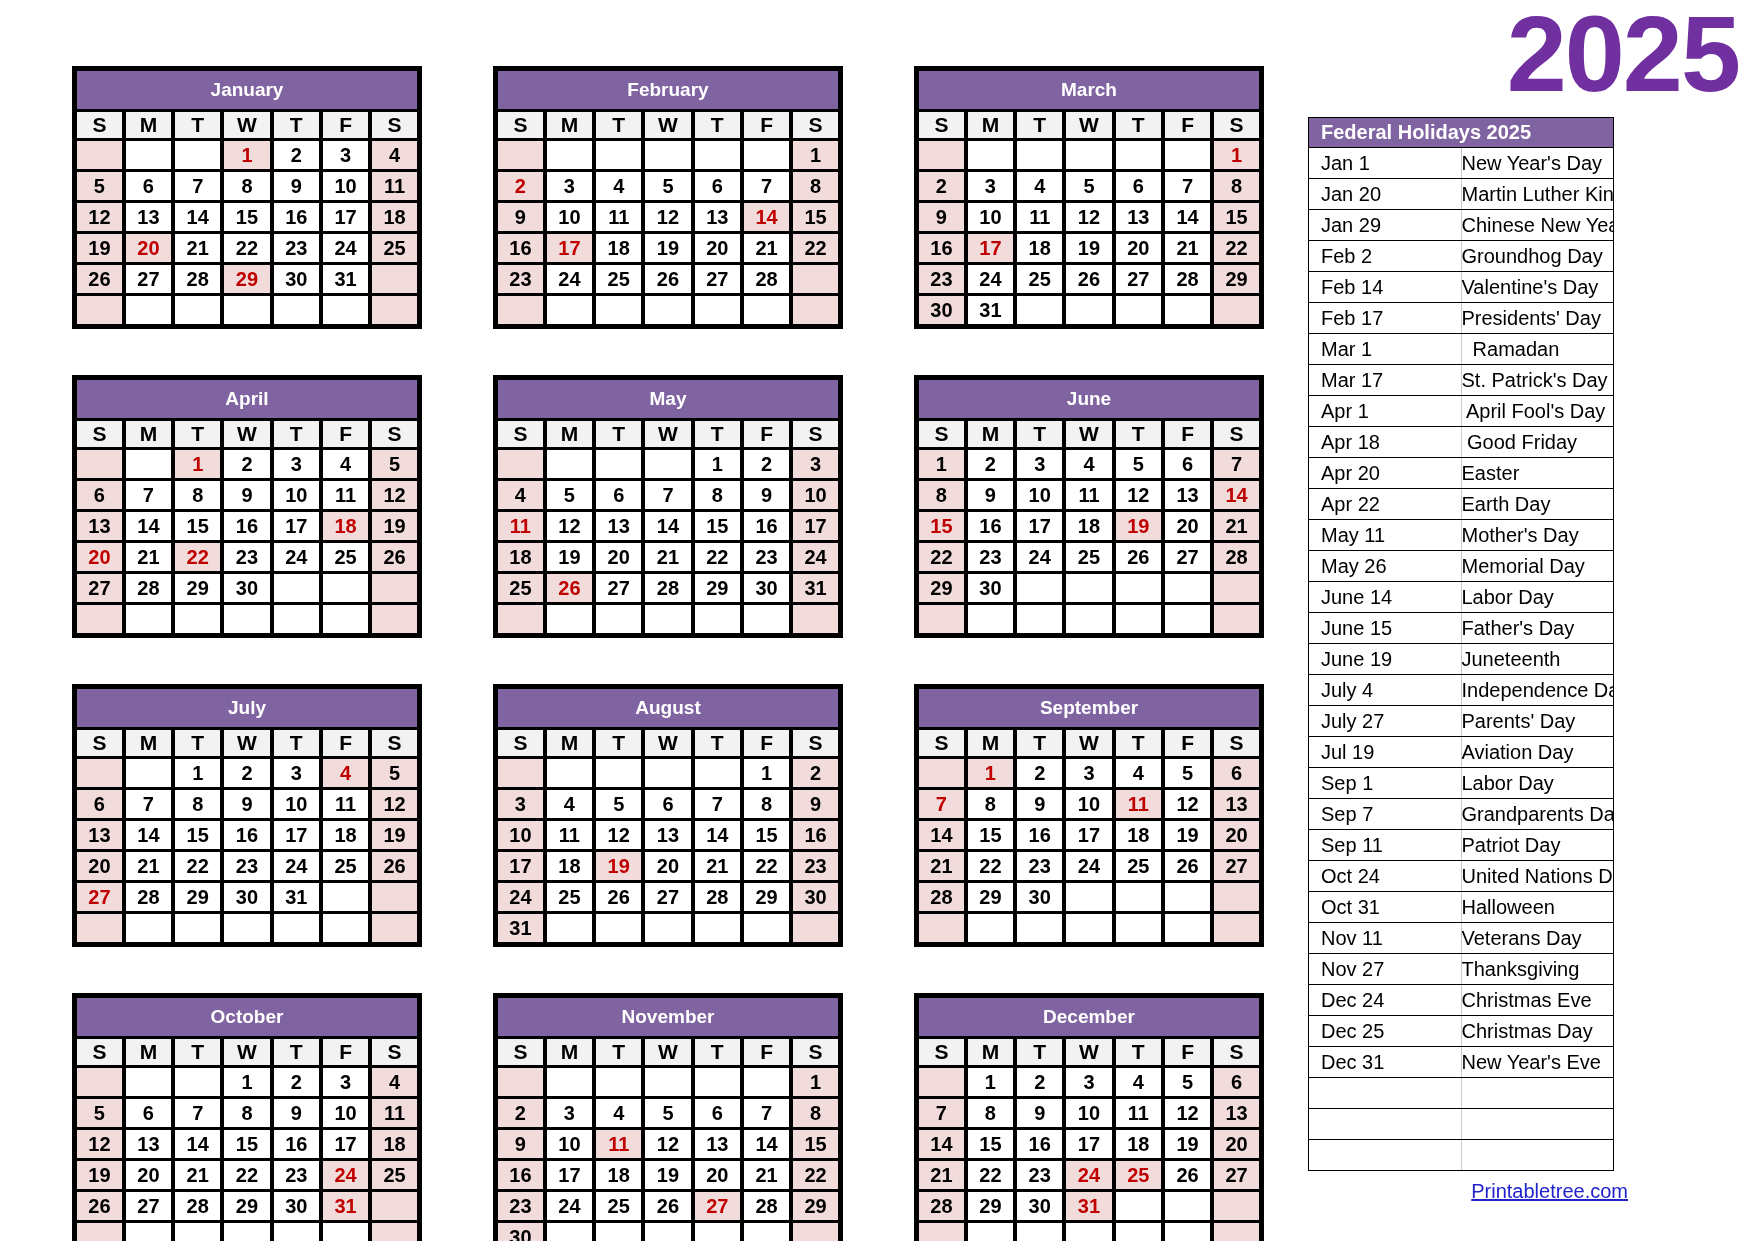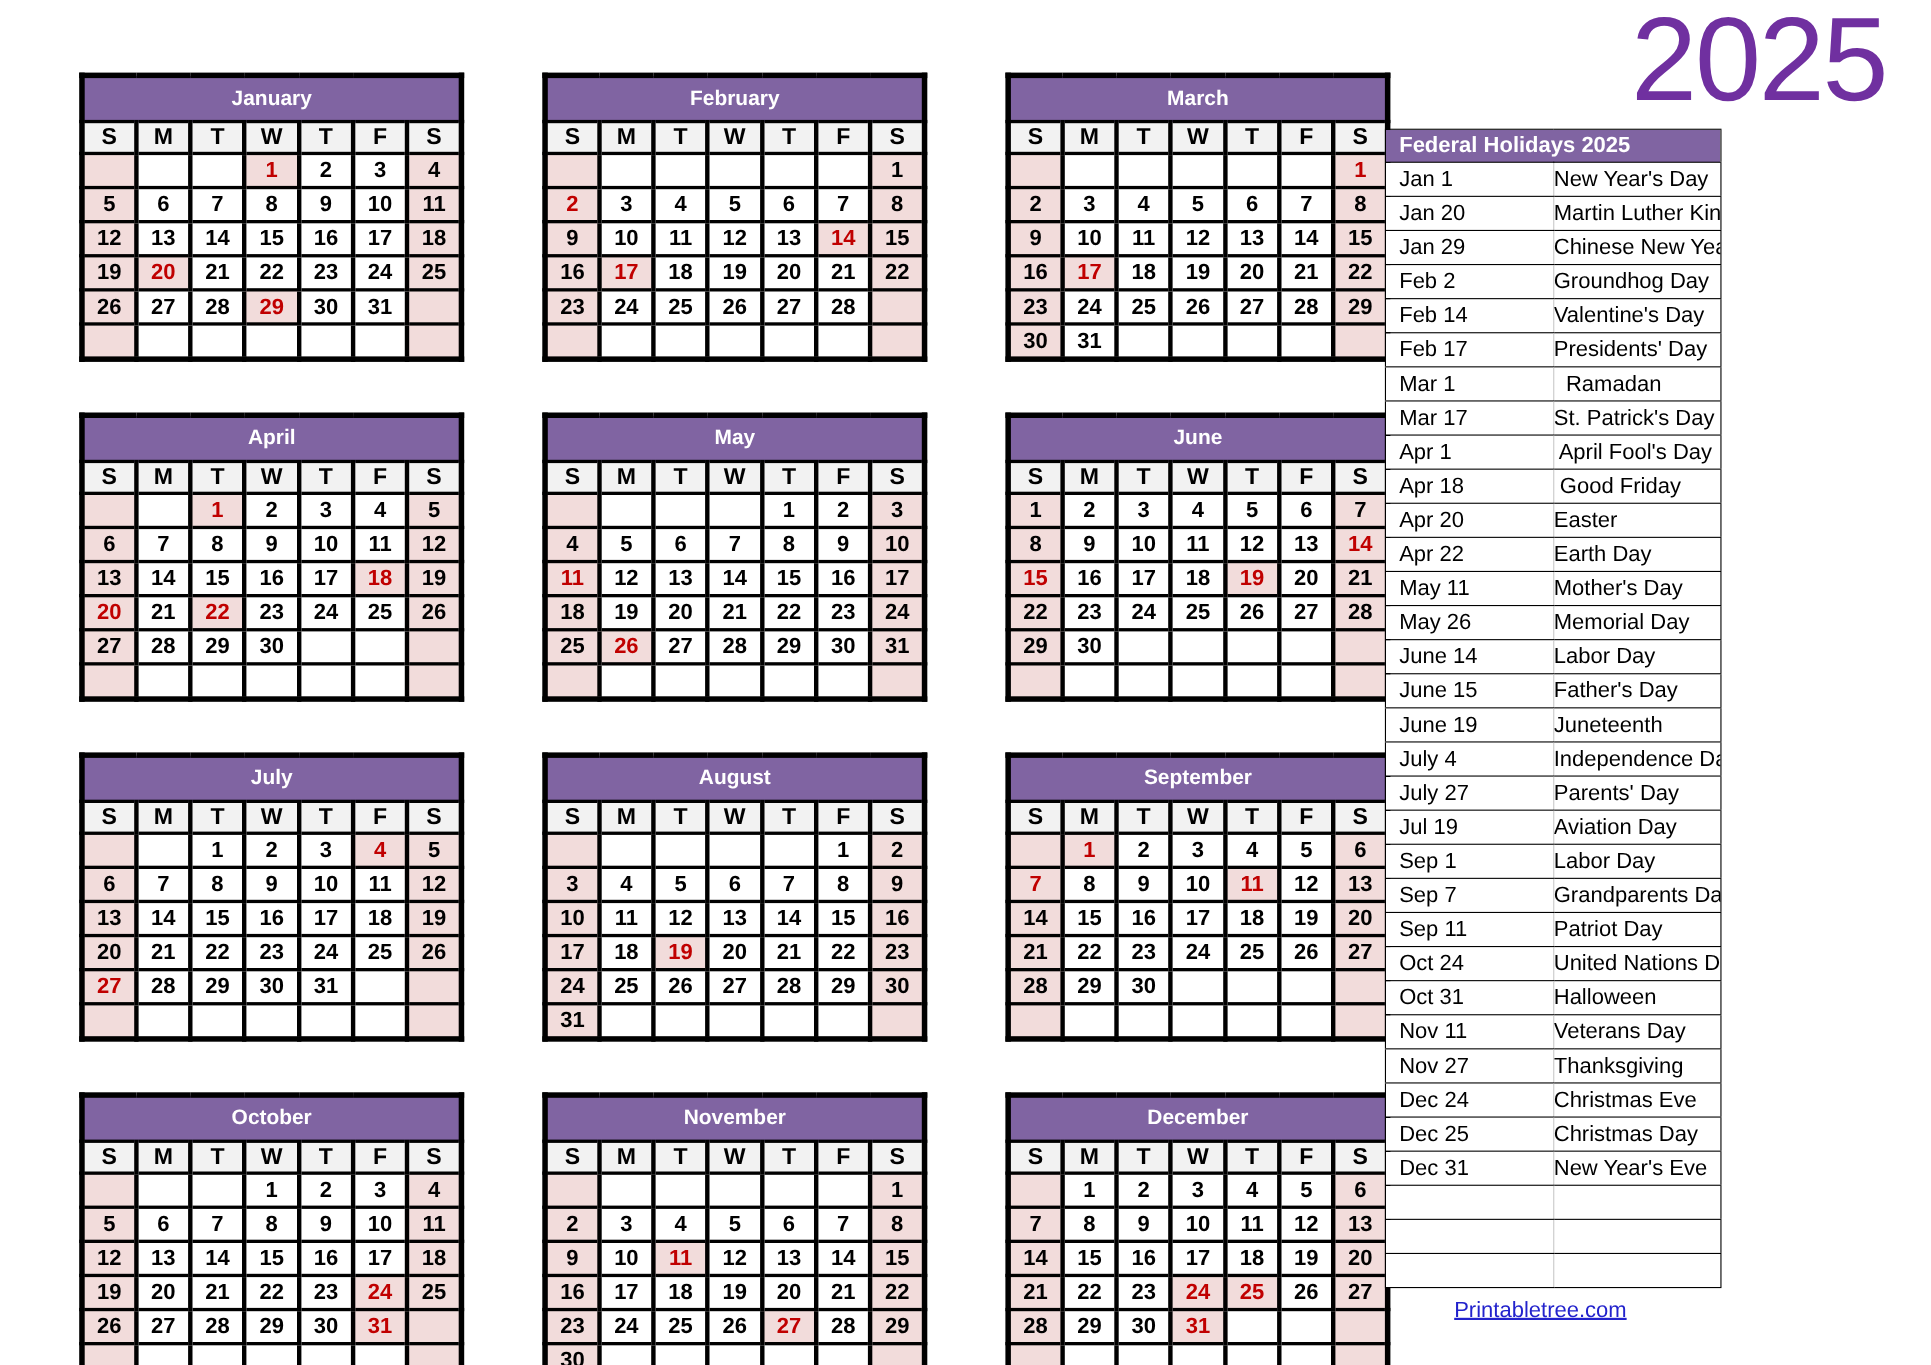--- a/index.html
+++ b/index.html
@@ -2,22 +2,22 @@
 <html style="--header-purple: #8064A2; --year-purple: #7030A0; --weekend-pink: #F2DCDB; --holiday-red: #C00000; --day-header-bg: #F2F2F2; --link-blue: #2222CC;"><head>
 <meta charset="utf-8">
 <style>
   html,body{margin:0;padding:0;}
   body{
     width:1755px;height:1241px;position:relative;background:#ffffff;
     font-family:"Liberation Sans", sans-serif;overflow:hidden;
   }
   
   .year{
-    position:absolute;top:0px;right:40px;
-    font-size:108px;font-weight:400;line-height:1.0;
+    position:absolute;top:0px;right:16px;
+    font-size:108px;font-weight:700;line-height:1.0;
     color:var(--year-purple,#7030A0);letter-spacing:-2px;
   }
   
   .months{
     position:absolute;left:72px;top:66px;
     display:grid;grid-template-columns:repeat(3,350px);
     column-gap:71px;row-gap:46px;
   }
   table.month{
     border-collapse:collapse;width:350px;table-layout:fixed;
@@ -31,35 +31,35 @@
   table.month td.mtitle{
     background:var(--header-purple,#8064A2);color:#fff;
     font-size:19px;height:38px;
   }
   table.month td.dh{
     background:var(--day-header-bg,#F2F2F2);font-size:21px;height:26px;
   }
   table.month td.we{background:var(--weekend-pink,#F2DCDB);}
   table.month td.hol{background:var(--weekend-pink,#F2DCDB);color:var(--holiday-red,#C00000);}
   
-  .h-wrap{position:absolute;left:1259px;top:117px;width:306px;}
+  .h-wrap{position:absolute;left:1308px;top:117px;width:306px;}
   table.h-table{border-collapse:collapse;width:306px;table-layout:fixed;border:1px solid #000;}
   table.h-table td{
     border-top:1px solid #000;border-bottom:1px solid #000;
     font-size:20px;height:30px;padding:0 0 0 12px;color:#000;
     white-space:pre;overflow:hidden;vertical-align:middle;background:#fff;
   }
   table.h-table td.h-title{
     background:var(--header-purple,#8064A2);color:#fff;font-weight:700;font-size:20px;height:29px;
   }
   table.h-table td.h-date{width:107px;border-right:1px solid #C9C9C9;}
   table.h-table td.h-name{border-left:none;padding-left:0;}
   
   .plink{
-    position:absolute;top:1180px;left:1322px;width:306px;text-align:left;
+    position:absolute;top:1180px;left:1322px;width:306px;text-align:right;
     font-size:20px;color:var(--link-blue,#2222CC);text-decoration:underline;cursor:pointer;
   }
 </style>
 </head>
 <body>
 
 <div class="year">2025</div>
 
 <div class="months">
     <table class="month">

